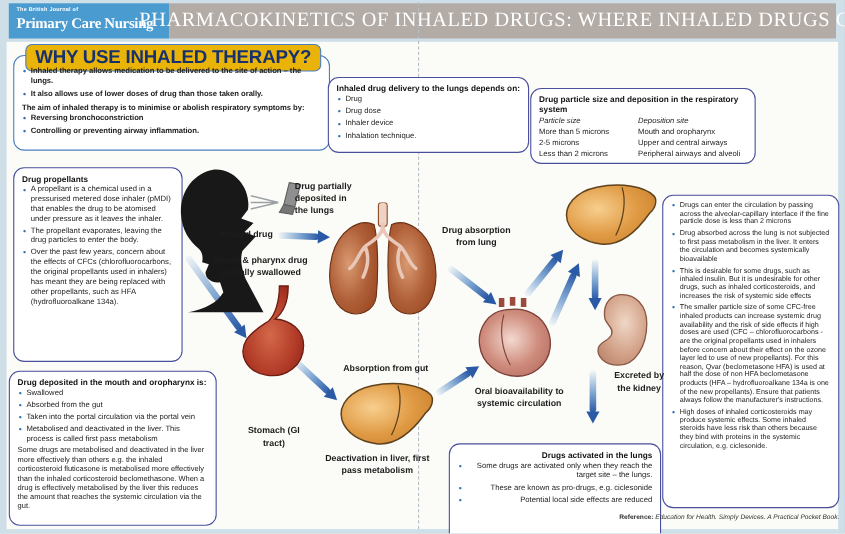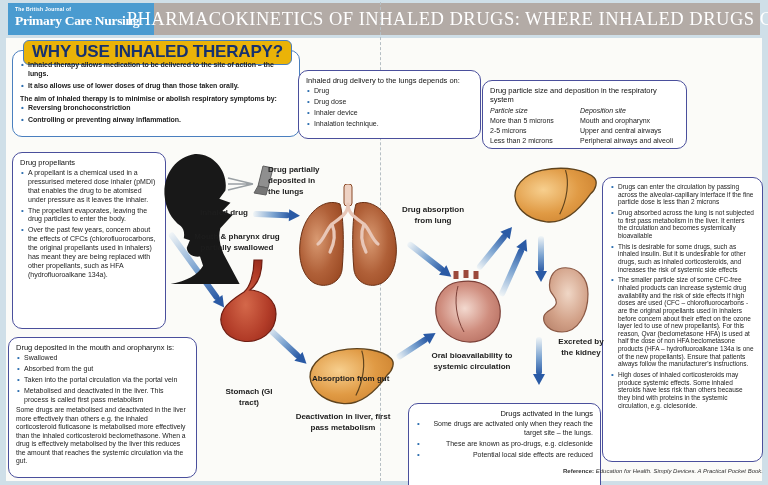--- a/index.html
+++ b/index.html
@@ -10,21 +10,21 @@
 
   
   .logo { position:absolute; left:8px; top:3px; width:146px; height:32px; background:#4a9bd0; color:#fff; padding:3px 0 0 7px; box-sizing:border-box; }
   .logo-small { font-size:5px; font-weight:bold; letter-spacing:.2px; }
   .logo-name { font-family:"Liberation Serif", serif; font-weight:bold; font-size:13.5px; letter-spacing:-0.3px; margin-top:1px; }
   .masthead { position:absolute; left:154px; top:3px; width:606px; height:32px; background:#b3aba6; color:#fff;
     font-family:"Liberation Serif", serif; font-size:18.5px; letter-spacing:.5px; display:flex; align-items:center; justify-content:center; white-space:nowrap; }
 
   
   .box { position:absolute; background:#fff; border:1.6px solid #4a4f9c; border-radius:10px; padding:5px 7px 4px 7px; box-sizing:border-box; z-index:6; }
-  .box-title { font-weight:normal; font-size:7.5px; color:#111; margin:0 0 2px 0; line-height:1.2; }
+  .box-title { font-weight:bold; font-size:7.5px; color:#111; margin:0 0 2px 0; line-height:1.2; }
   .box ul { margin:0; padding:0; list-style:none; }
   .box li { position:relative; font-size:7px; line-height:1.27; color:#222; padding-left:8px; margin-bottom:2px; }
   .box li::before { content:"•"; position:absolute; left:1px; top:-1px; color:#2e6fb0; font-size:8px; }
   .note { font-size:6.8px; line-height:1.25; color:#222; margin-top:2px; }
 
   
   .why { border-color:#4a7fbf; border-width:1.8px; padding-top:10px; }
   .why-tab { position:absolute; top:-11px; left:10px; background:#eab308; border:1.6px solid #4a7fbf; border-radius:6px;
     padding:1px 8px 2px 8px; font-weight:bold; font-size:17px; color:#16316e; white-space:nowrap; letter-spacing:-0.2px; }
   .why li, .why .aim { font-weight:bold; font-size:7px; letter-spacing:-0.05px; }
@@ -242,21 +242,21 @@
       </radialGradient>
     </defs>
     <path fill="url(#gkid)" stroke="#8a5844" stroke-width="1.2" d="M24,2 C40,0 50,12 50,28 C50,48 40,66 24,66 C12,66 4,58 6,50 C8,44 16,44 18,38 C20,32 14,30 12,24 C10,14 14,4 24,2 Z"></path>
   </svg>
 
   <div class="dlabel" style="left:200px; top:208px; width:60px;">Inhaled drug</div>
   <div class="dlabel" style="left:268px; top:165px; width:60px;">Drug partially deposited in the lungs</div>
   <div class="dlabel center" style="left:192px; top:232px; width:90px;">Mouth &amp; pharynx drug partially swallowed</div>
   <div class="dlabel center" style="left:396px; top:205px; width:74px;">Drug absorption from lung</div>
   <div class="dlabel center" style="left:221px; top:343px; width:56px;margin-top:44px;">Stomach (GI tract)</div>
-  <div class="dlabel" style="left:312px; top:330px; width:90px; white-space:nowrap;margin-top:44px;">Absorption from gut</div>
+  <div class="dlabel" style="left:312px; top:330px; width:90px; white-space:nowrap;">Absorption from gut</div>
   <div class="dlabel center" style="left:290px; top:412px; width:106px;">Deactivation in liver, first pass metabolism</div>
   <div class="dlabel center" style="left:418px; top:351px; width:108px;">Oral bioavailability to systemic circulation</div>
   <div class="dlabel center" style="left:552px; top:337px; width:58px;">Excreted by the kidney</div>
 
   <div class="reference">
     <span class="ref-label">Reference:</span>
     <span class="ref-text">Education for Health. Simply Devices. A Practical Pocket Book.</span>
   </div>
 </div>
 

